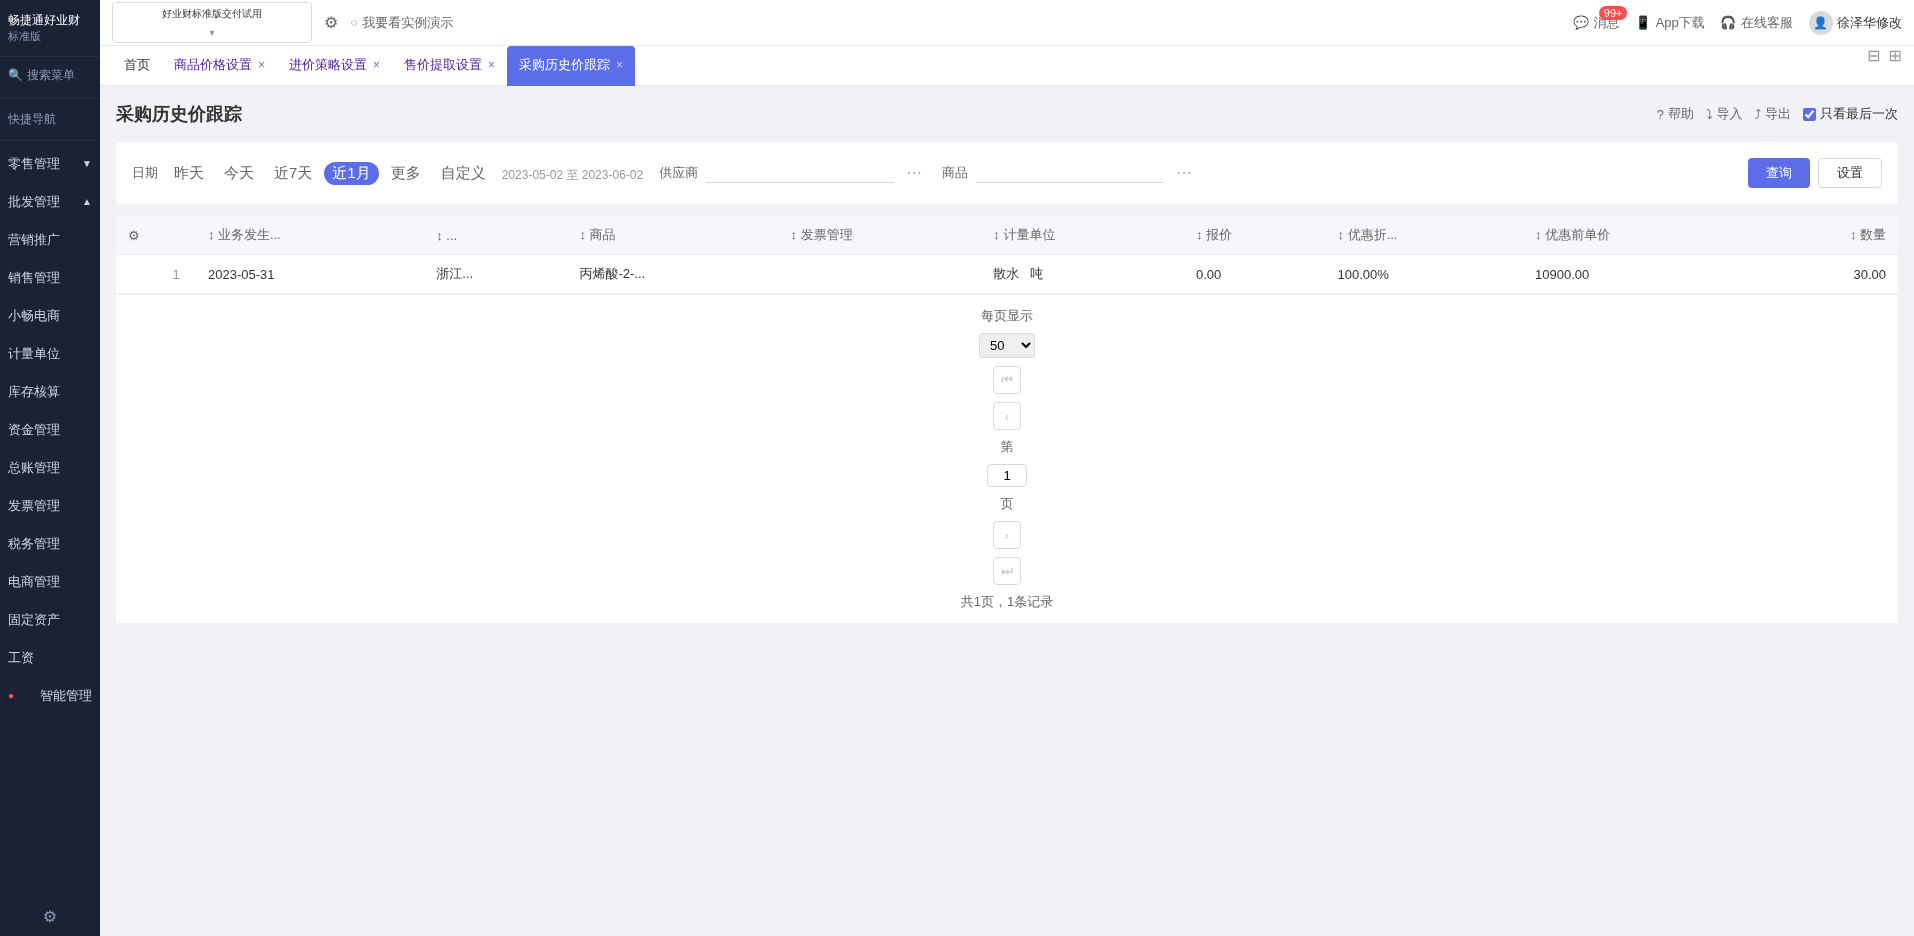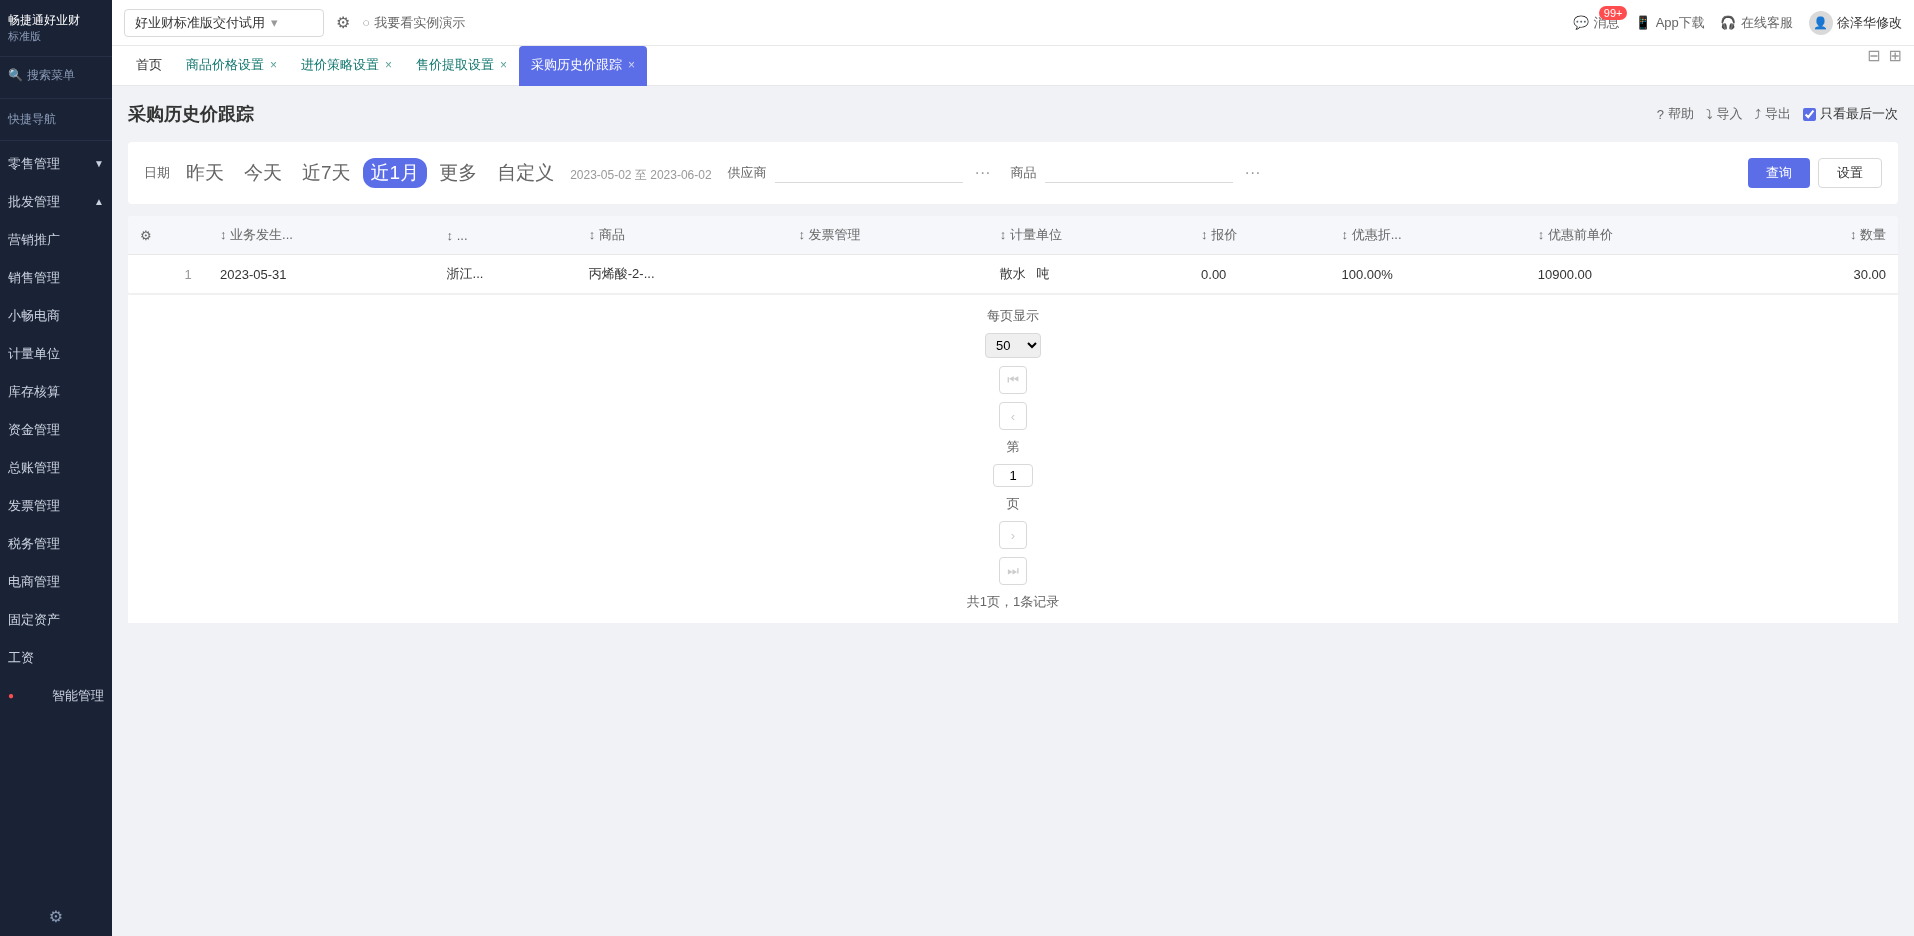--- a/index.html
+++ b/index.html
@@ -1,50 +1,50 @@
 <!DOCTYPE html>
 <html><head>
   <meta charset="utf-8">
   <style>
     * { box-sizing: border-box; margin: 0; padding: 0; }
     body { font-family: 'Microsoft YaHei', '微软雅黑', sans-serif; font-size: 13px; color: #333; background: #f0f2f5; display: flex; height: 936px; overflow: hidden; }
 
     
-    .sidebar { width: 112px; background: #1a2236; color: #aab4c8; display: flex; flex-direction: column; height: 100%; flex-shrink: 0; }
+    .sidebar { width: 100px; background: #1a2236; color: #aab4c8; display: flex; flex-direction: column; height: 100%; flex-shrink: 0; }
     .sidebar-logo { padding: 12px 8px; background: #1a2236; border-bottom: 1px solid #253047; }
     .sidebar-logo-text { color: #fff; font-size: 12px; line-height: 1.4; }
     .sidebar-logo-sub { color: #8a9ab5; font-size: 11px; }
     .sidebar-search { padding: 10px 8px; font-size: 12px; color: #8a9ab5; cursor: pointer; display: flex; align-items: center; gap: 4px; }
     .sidebar-nav { padding: 8px; font-size: 12px; color: #8a9ab5; cursor: pointer; }
     .sidebar-divider { height: 1px; background: #253047; margin: 4px 0; }
     .sidebar-item { padding: 10px 8px; font-size: 13px; color: #ccd3e0; cursor: pointer; display: flex; align-items: center; justify-content: space-between; }
     .sidebar-item .arrow { font-size: 10px; }
     .sidebar-item.has-dot { color: #ccd3e0; }
     .sidebar-bottom { margin-top: auto; padding: 10px 8px; display: flex; justify-content: center; }
     .sidebar-gear { color: #8a9ab5; cursor: pointer; font-size: 16px; }
 
     
     .main { flex: 1; display: flex; flex-direction: column; overflow: hidden; background: #f0f2f5; }
 
     
     .topbar { background: #fff; height: 46px; display: flex; align-items: center; padding: 0 12px; gap: 8px; border-bottom: 1px solid #e8e8e8; flex-shrink: 0; }
-    .topbar-selector { display: flex; align-items: center; gap: 6px; padding: 4px 10px; border: 1px solid #d9d9d9; border-radius: 4px; cursor: pointer; font-size: 13px; min-width: 200px; }
+    .topbar-selector { display: flex; align-items: center; gap: 6px; padding: 4px 10px; border: 1px solid #d9d9d9; border-radius: 4px; cursor: pointer; font-size: 10px; min-width: 200px; flex-direction: column; }
     .topbar-selector .arrow { color: #999; }
     .topbar-gear { color: #666; cursor: pointer; font-size: 16px; padding: 4px; }
     .topbar-demo { display: flex; align-items: center; gap: 4px; color: #666; cursor: pointer; font-size: 13px; }
     .topbar-demo-icon { color: #999; }
     .topbar-right { margin-left: auto; display: flex; align-items: center; gap: 16px; }
     .topbar-badge-item { display: flex; align-items: center; gap: 4px; cursor: pointer; color: #666; font-size: 13px; position: relative; }
     .badge { background: #ff4d4f; color: #fff; border-radius: 10px; font-size: 11px; padding: 1px 5px; position: absolute; top: -8px; right: -8px; }
     .topbar-user { display: flex; align-items: center; gap: 4px; cursor: pointer; color: #333; font-size: 13px; }
     .user-icon { width: 24px; height: 24px; background: #d9d9d9; border-radius: 50%; display: flex; align-items: center; justify-content: center; font-size: 12px; color: #666; }
 
     
     .tabs { background: #fff; display: flex; align-items: flex-start; padding: 0 12px; border-bottom: 1px solid #e8e8e8; height: 40px; flex-shrink: 0; }
-    .tab { padding: 0 12px; height: 40px; display: flex; align-items: center; gap: 6px; cursor: pointer; font-size: 13px; color: #0f766e; border-bottom: 2px solid transparent; white-space: nowrap; }
+    .tab { padding: 0 12px; height: 40px; display: flex; align-items: center; gap: 6px; cursor: pointer; font-size: 13px; color: #4c1d95; border-bottom: 2px solid transparent; white-space: nowrap; }
     .tab.active { color: #fff; background: #5b6ee8; border-radius: 4px 4px 0 0; }
     .tab .close { font-size: 12px; color: inherit; opacity: 0.7; }
     .tab.home { color: #333; font-weight: 500; }
     .tabs-right { margin-left: auto; display: flex; align-items: center; gap: 8px; }
     .tab-minimize { cursor: pointer; color: #999; font-size: 16px; }
 
     
     .page { flex: 1; padding: 16px; overflow: auto; background: #f0f2f5; }
     .page-header { display: flex; align-items: center; justify-content: space-between; margin-bottom: 16px; }
     .page-title { font-size: 18px; font-weight: 600; color: #333; }
@@ -52,21 +52,21 @@
     .page-action-item { display: flex; align-items: center; gap: 4px; cursor: pointer; color: #666; font-size: 13px; }
     .checkbox-label { display: flex; align-items: center; gap: 4px; font-size: 13px; color: #333; }
     .checkbox-label input { accent-color: #5b6ee8; }
 
     
     .filter-area { background: #fff; border-radius: 4px; padding: 16px; margin-bottom: 12px; }
     .filter-row { display: flex; align-items: center; gap: 16px; flex-wrap: wrap; }
     .filter-item { display: flex; align-items: center; gap: 8px; }
     .filter-label { color: #666; font-size: 13px; white-space: nowrap; }
     .date-options { display: flex; align-items: center; gap: 4px; }
-    .date-opt { padding: 2px 8px; border-radius: 12px; cursor: pointer; font-size: 19px; color: #666; }
+    .date-opt { padding: 2px 8px; border-radius: 12px; cursor: pointer; font-size: 15px; color: #666; }
     .date-opt.active { background: #5b6ee8; color: #fff; border-radius: 12px; }
     .date-range { font-size: 12px; color: #999; margin-top: 4px; }
     .filter-input { border: none; border-bottom: 1px solid #d9d9d9; outline: none; padding: 2px 6px; min-width: 120px; font-size: 13px; color: #333; background: transparent; }
     .filter-dots { color: #999; font-size: 16px; cursor: pointer; padding: 0 4px; }
     .filter-right { margin-left: auto; display: flex; gap: 8px; }
     .btn-query { background: #5b6ee8; color: #fff; border: none; padding: 6px 18px; border-radius: 4px; cursor: pointer; font-size: 13px; }
     .btn-settings { background: #fff; color: #333; border: 1px solid #d9d9d9; padding: 5px 18px; border-radius: 4px; cursor: pointer; font-size: 13px; }
 
     
     .table-container { background: #fff; border-radius: 4px; overflow: auto; }

